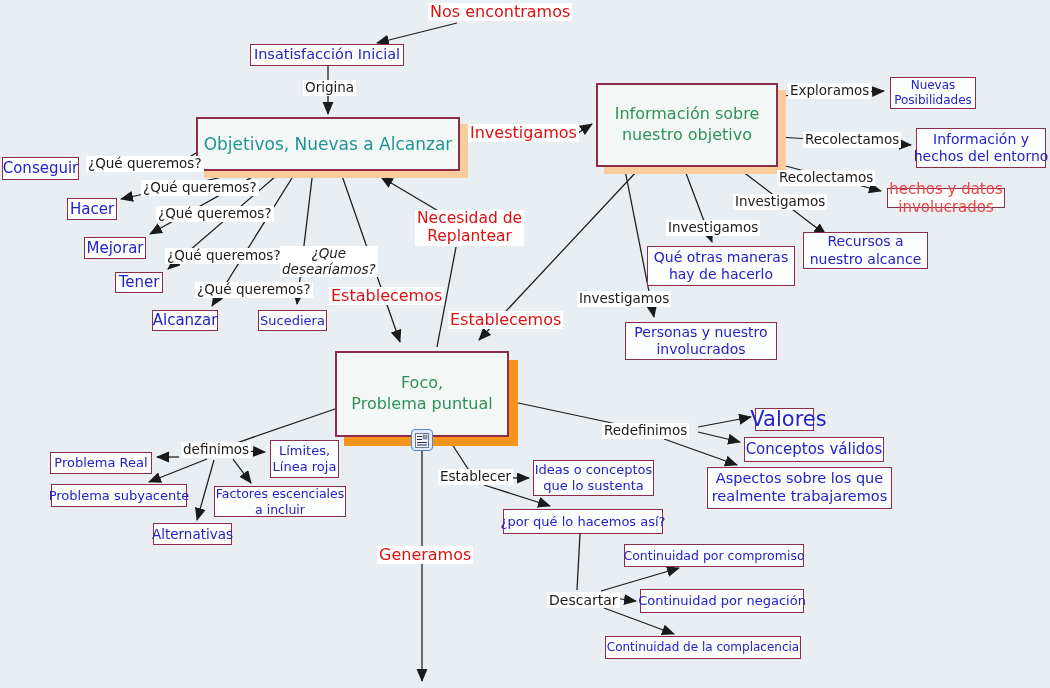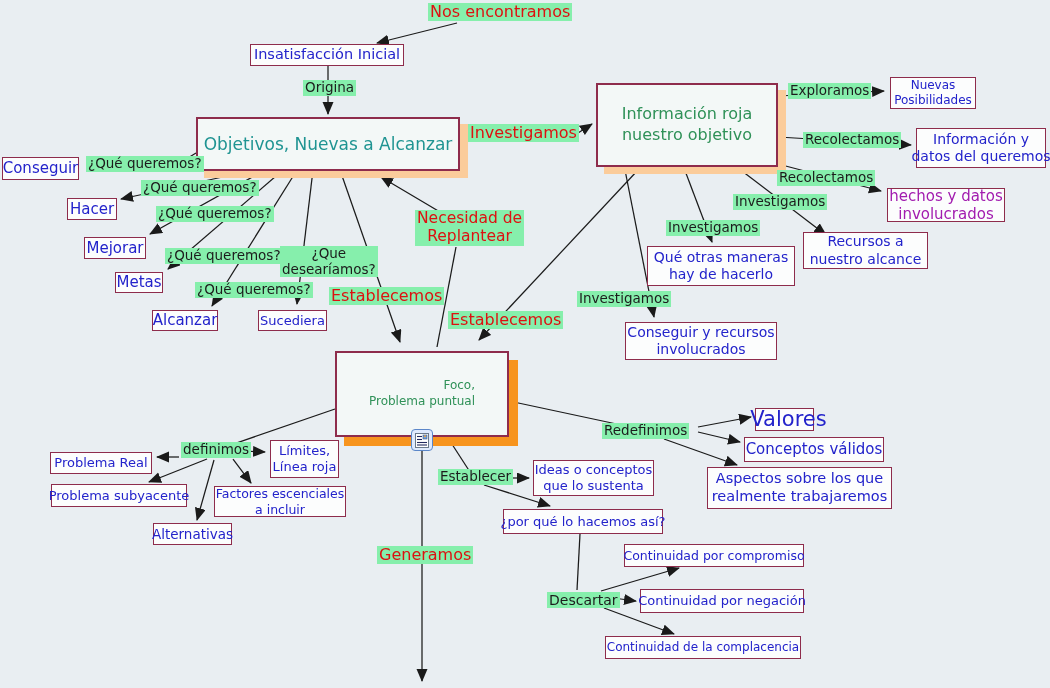--- a/index.html
+++ b/index.html
@@ -13,21 +13,21 @@
   .node{
     position:absolute;display:flex;align-items:center;justify-content:center;
     text-align:center;white-space:pre;line-height:1.22;
     background:#fcfdfd;border:1.4px solid #8e2c4c;box-sizing:border-box;
   }
   .node.main{background:#f3f8f7;border-width:2px;line-height:1.3;}
   .node.sh-peach{box-shadow:8px 7px 0 0 #fbcc9b;}
   .node.sh-orange{box-shadow:9px 9px 0 0 #f7941e;}
   .lbl{
     position:absolute;white-space:pre;line-height:1.15;text-align:center;
-    background:#86efac;padding:0 2px;
+    background:#ffffff;padding:0 2px;
   }
   #resource-icon{
     position:absolute;left:411px;top:429px;width:22px;height:22px;
     border:1.5px solid #5b87c9;border-radius:4px;background:#dfeafd;
     box-sizing:border-box;display:flex;align-items:center;justify-content:center;
   }
 </style>
 </head>
 <body>
 
@@ -76,41 +76,41 @@
         <line x1="509" y1="401" x2="640" y2="429" stroke="#1a1a1a" stroke-width="1.25"></line>
         <line x1="698" y1="427" x2="751" y2="417" stroke="#1a1a1a" stroke-width="1.25" marker-end="url(#arrow)"></line>
         <line x1="698" y1="432" x2="740" y2="442" stroke="#1a1a1a" stroke-width="1.25" marker-end="url(#arrow)"></line>
         <line x1="664" y1="439" x2="737" y2="465" stroke="#1a1a1a" stroke-width="1.25" marker-end="url(#arrow)"></line>
       </g>
   </svg>
 
   <div id="nodes-layer">
       <div class="node" style="left: 250px; top: 44px; width: 154px; height: 22px; font-size: 14.5px; color: rgb(35, 35, 203);">Insatisfacción Inicial</div>
       <div class="node main sh-peach" style="left: 196px; top: 117px; width: 264px; height: 54px; font-size: 17px; color: rgb(31, 148, 146);">Objetivos, Nuevas a Alcanzar</div>
-      <div class="node main sh-peach" style="left: 596px; top: 83px; width: 182px; height: 84px; font-size: 16px; color: rgb(47, 145, 88);">Información roja
+      <div class="node main sh-peach" style="left: 596px; top: 83px; width: 182px; height: 84px; font-size: 16px; color: rgb(47, 145, 88);">Información sobre
 nuestro objetivo</div>
-      <div class="node main sh-orange" style="left: 335px; top: 351px; width: 174px; height: 86px; font-size: 12px; color: rgb(47, 145, 88); text-align: right;">Foco,
+      <div class="node main sh-orange" style="left: 335px; top: 351px; width: 174px; height: 86px; font-size: 16px; color: rgb(47, 145, 88);">Foco,
 Problema puntual</div>
       <div class="node" style="left: 2px; top: 157px; width: 77px; height: 23px; font-size: 15px; color: rgb(35, 35, 203);">Conseguir</div>
       <div class="node" style="left: 67px; top: 198px; width: 50px; height: 22px; font-size: 15px; color: rgb(35, 35, 203);">Hacer</div>
       <div class="node" style="left: 84px; top: 237px; width: 62px; height: 22px; font-size: 15px; color: rgb(35, 35, 203);">Mejorar</div>
-      <div class="node" style="left: 115px; top: 272px; width: 48px; height: 21px; font-size: 15px; color: rgb(35, 35, 203);">Metas</div>
+      <div class="node" style="left: 115px; top: 272px; width: 48px; height: 21px; font-size: 15px; color: rgb(35, 35, 203);">Tener</div>
       <div class="node" style="left: 152px; top: 310px; width: 66px; height: 21px; font-size: 15px; color: rgb(35, 35, 203);">Alcanzar</div>
       <div class="node" style="left: 258px; top: 310px; width: 69px; height: 21px; font-size: 13px; color: rgb(35, 35, 203);">Sucediera</div>
       <div class="node" style="left: 890px; top: 77px; width: 86px; height: 32px; font-size: 12px; color: rgb(35, 35, 203);">Nuevas
 Posibilidades</div>
       <div class="node" style="left: 916px; top: 128px; width: 130px; height: 40px; font-size: 14px; color: rgb(35, 35, 203);">Información y
-datos del queremos</div>
-      <div class="node" style="left: 887px; top: 188px; width: 118px; height: 34px; font-size: 15px; color: #a21caf;">hechos y datos
+hechos del entorno</div>
+      <div class="node" style="left: 887px; top: 188px; width: 118px; height: 20px; font-size: 15px; color: #ef4444;">hechos y datos
 involucrados</div>
       <div class="node" style="left: 803px; top: 232px; width: 125px; height: 37px; font-size: 14px; color: rgb(35, 35, 203);">Recursos a
 nuestro alcance</div>
       <div class="node" style="left: 647px; top: 246px; width: 148px; height: 40px; font-size: 14px; color: rgb(35, 35, 203);">Qué otras maneras
 hay de hacerlo</div>
-      <div class="node" style="left: 625px; top: 322px; width: 152px; height: 38px; font-size: 14px; color: rgb(35, 35, 203);">Conseguir y recursos
+      <div class="node" style="left: 625px; top: 322px; width: 152px; height: 38px; font-size: 14px; color: rgb(35, 35, 203);">Personas y nuestro
 involucrados</div>
       <div class="node" style="left: 755px; top: 408px; width: 59px; height: 23px; font-size: 21px; color: rgb(35, 35, 203); padding-left: 8px;">Valores</div>
       <div class="node" style="left: 744px; top: 437px; width: 140px; height: 25px; font-size: 15px; color: rgb(35, 35, 203);">Conceptos válidos</div>
       <div class="node" style="left: 707px; top: 467px; width: 185px; height: 42px; font-size: 14.5px; color: rgb(35, 35, 203);">Aspectos sobre los que
 realmente trabajaremos</div>
       <div class="node" style="left: 50px; top: 452px; width: 102px; height: 22px; font-size: 13px; color: rgb(35, 35, 203);">Problema Real</div>
       <div class="node" style="left: 51px; top: 484px; width: 136px; height: 23px; font-size: 13px; color: rgb(35, 35, 203);">Problema subyacente</div>
       <div class="node" style="left: 270px; top: 440px; width: 69px; height: 38px; font-size: 13px; color: rgb(35, 35, 203);">Límites,
 Línea roja</div>
       <div class="node" style="left: 214px; top: 486px; width: 132px; height: 31px; font-size: 12.5px; color: rgb(35, 35, 203);">Factores escenciales
@@ -125,21 +125,21 @@
     </div>
   <div id="labels-layer">
       <div class="lbl" style="left: 428px; top: 3px; font-size: 16px; color: rgb(221, 17, 17);">Nos encontramos</div>
       <div class="lbl" style="left: 303px; top: 80px; font-size: 13.5px; color: rgb(28, 28, 28);">Origina</div>
       <div class="lbl" style="left: 468px; top: 124px; font-size: 16px; color: rgb(221, 17, 17);">Investigamos</div>
       <div class="lbl" style="left: 86px; top: 156px; font-size: 13.5px; color: rgb(28, 28, 28);">¿Qué queremos?</div>
       <div class="lbl" style="left: 141px; top: 180px; font-size: 13.5px; color: rgb(28, 28, 28);">¿Qué queremos?</div>
       <div class="lbl" style="left: 156px; top: 206px; font-size: 13.5px; color: rgb(28, 28, 28);">¿Qué queremos?</div>
       <div class="lbl" style="left: 165px; top: 248px; font-size: 13.5px; color: rgb(28, 28, 28);">¿Qué queremos?</div>
       <div class="lbl" style="left: 195px; top: 282px; font-size: 13.5px; color: rgb(28, 28, 28);">¿Qué queremos?</div>
-      <div class="lbl" style="left: 280px; top: 246px; font-size: 13.5px; color: rgb(28, 28, 28);">¿Que
+      <div class="lbl" style="left: 280px; top: 246px; font-size: 13.5px; color: rgb(28, 28, 28); font-style: italic;">¿Que
 desearíamos?</div>
       <div class="lbl" style="left: 415px; top: 210px; font-size: 15.5px; color: rgb(221, 17, 17);">Necesidad de
 Replantear</div>
       <div class="lbl" style="left: 329px; top: 287px; font-size: 16px; color: rgb(221, 17, 17);">Establecemos</div>
       <div class="lbl" style="left: 448px; top: 311px; font-size: 16px; color: rgb(221, 17, 17);">Establecemos</div>
       <div class="lbl" style="left: 377px; top: 546px; font-size: 16px; color: rgb(221, 17, 17);">Generamos</div>
       <div class="lbl" style="left: 788px; top: 83px; font-size: 13.5px; color: rgb(28, 28, 28);">Exploramos</div>
       <div class="lbl" style="left: 803px; top: 132px; font-size: 13.5px; color: rgb(28, 28, 28);">Recolectamos</div>
       <div class="lbl" style="left: 777px; top: 170px; font-size: 13.5px; color: rgb(28, 28, 28);">Recolectamos</div>
       <div class="lbl" style="left: 733px; top: 194px; font-size: 13.5px; color: rgb(28, 28, 28);">Investigamos</div>

